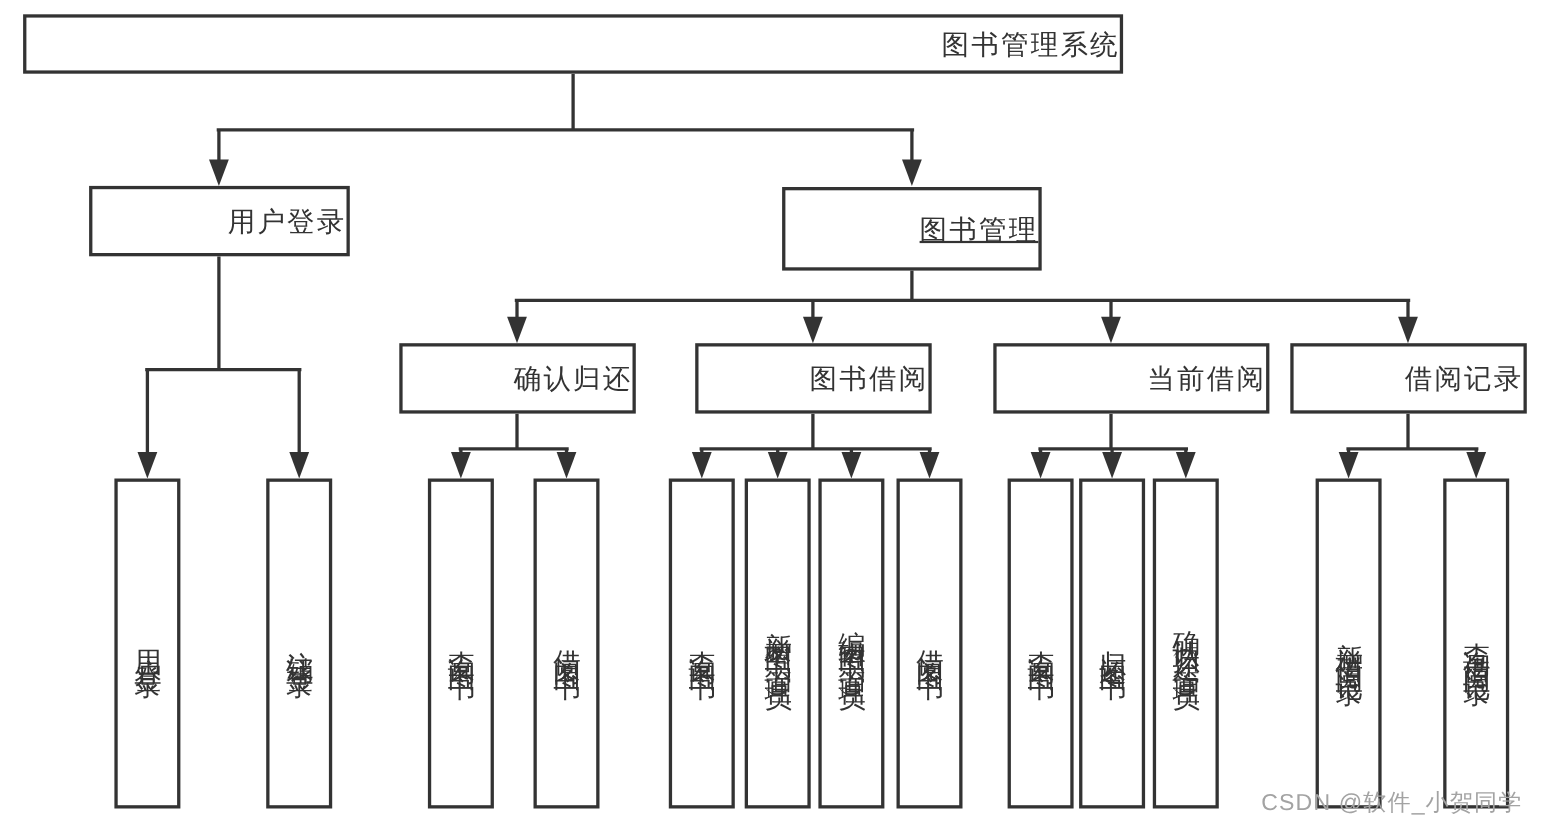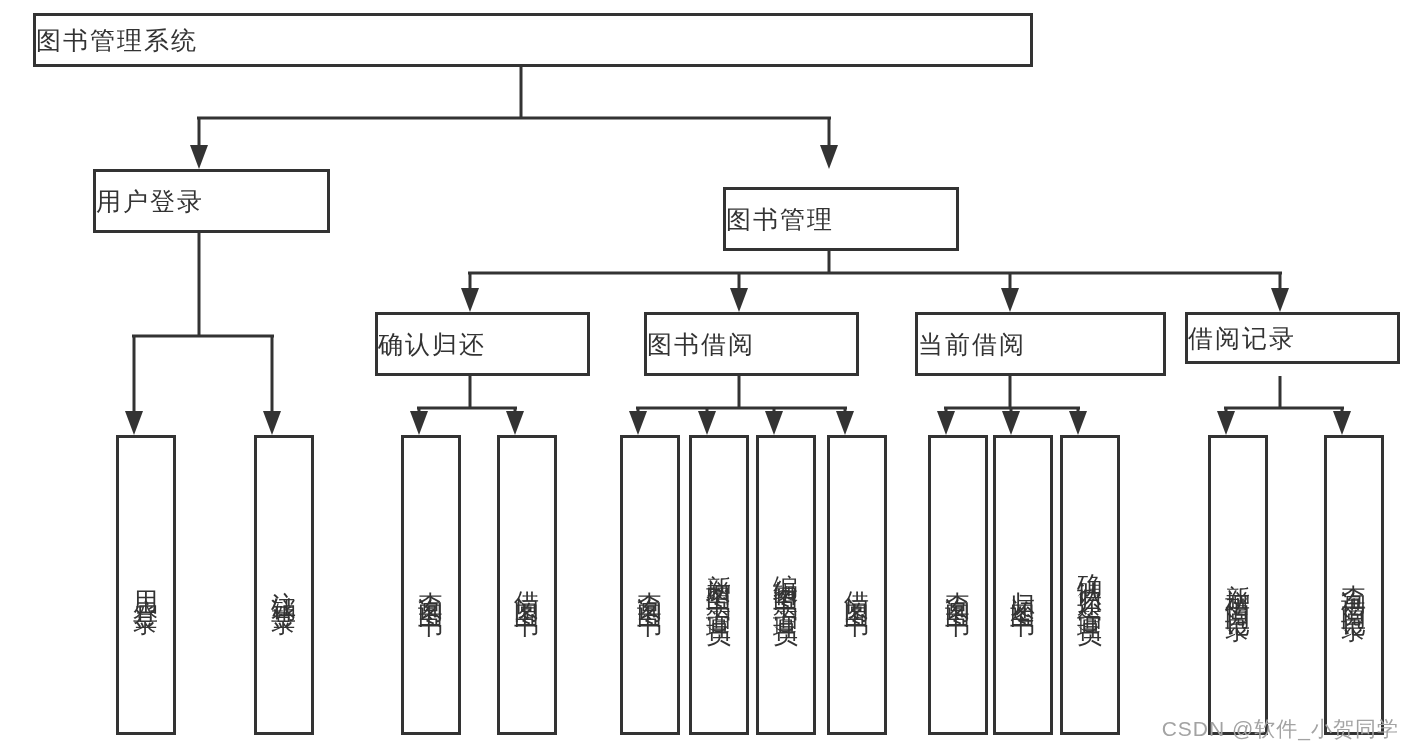--- a/index.html
+++ b/index.html
@@ -27,45 +27,44 @@
   }
   svg.connectors line { stroke: var(--line); stroke-width: 3; }
   svg.connectors polygon { fill: var(--line); }
 
   .node {
     position: absolute;
     border: 3px solid var(--line);
     background: var(--background);
     display: flex;
     align-items: center;
-    justify-content: flex-start;
+    justify-content: flex-end;
     color: var(--text);
     font-size: 25px;
     letter-spacing: 2px;
     white-space: nowrap;
-    margin-left: 12px;
   }
 
   .node.leaf {
     width: 60px;
     height: 300px;
     top: 435px;
   }
   .node.leaf .vtext {
     writing-mode: vertical-rl;
     text-orientation: mixed;
     font-size: 25px;
     letter-spacing: 7px;
     line-height: 54px;
     max-height: 296px;
   }
 
   .watermark {
     position: absolute;
-    right: 6px;
+    right: 21px;
     bottom: 4px;
     color: var(--watermark);
     font-size: 21px;
     letter-spacing: 1px;
     white-space: nowrap;
   }
 </style>
 </head>
 <body>
 
@@ -133,34 +132,34 @@
     <polygon points="1333,411 1351,411 1342,435"></polygon>
   </svg>
 
   <div class="node" style="left:21px; top:13px; width:1000px; height:54px;">
     <span>图书管理系统</span>
   </div>
 
   <div class="node" style="left:81px; top:169px; width:237px; height:64px;">
     <span>用户登录</span>
   </div>
-  <div class="node" style="left:711px; top:187px; width:236px; height:64px;">
+  <div class="node" style="left:711px; top:170px; width:236px; height:76px;text-decoration:underline;">
     <span>图书管理</span>
   </div>
 
   <div class="node" style="left:363px; top:312px; width:215px; height:64px;">
     <span>确认归还</span>
   </div>
   <div class="node" style="left:632px; top:312px; width:215px; height:64px;font-family:Liberation Mono, monospace;">
     <span>图书借阅</span>
   </div>
   <div class="node" style="left:903px; top:312px; width:251px; height:64px;">
     <span>当前借阅</span>
   </div>
-  <div class="node" style="left:1173px; top:312px; width:215px; height:52px;">
+  <div class="node" style="left:1173px; top:312px; width:215px; height:64px;">
     <span>借阅记录</span>
   </div>
 
   <div class="node leaf" style="left:104px;">
     <span class="vtext">用户登录</span>
   </div>
   <div class="node leaf" style="left:242px;">
     <span class="vtext">注销登录</span>
   </div>
 

